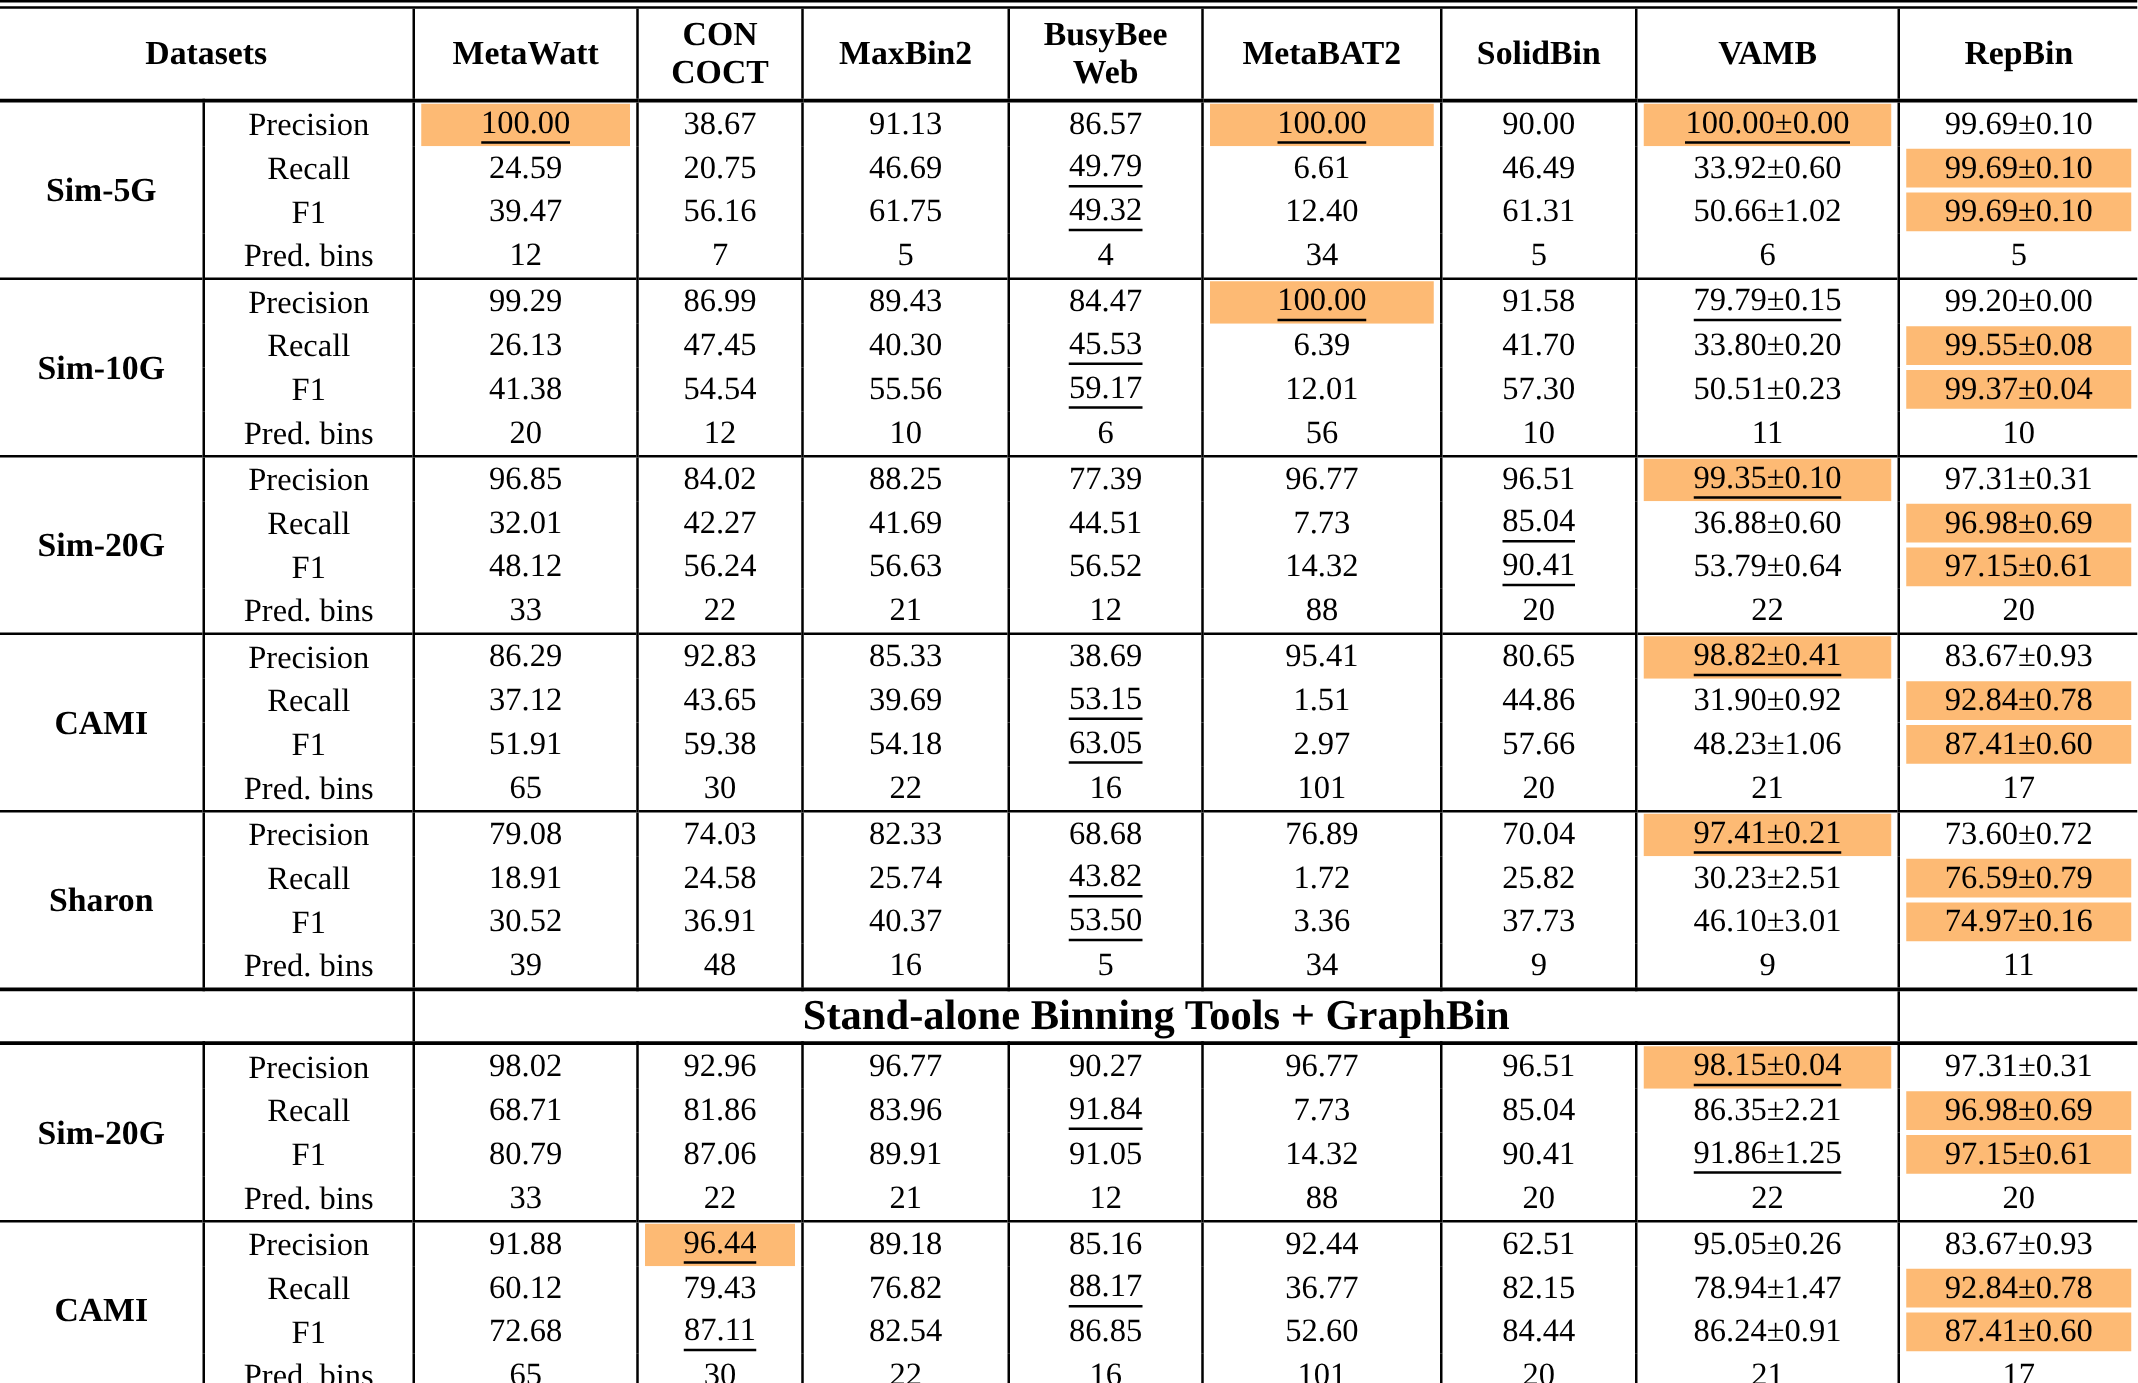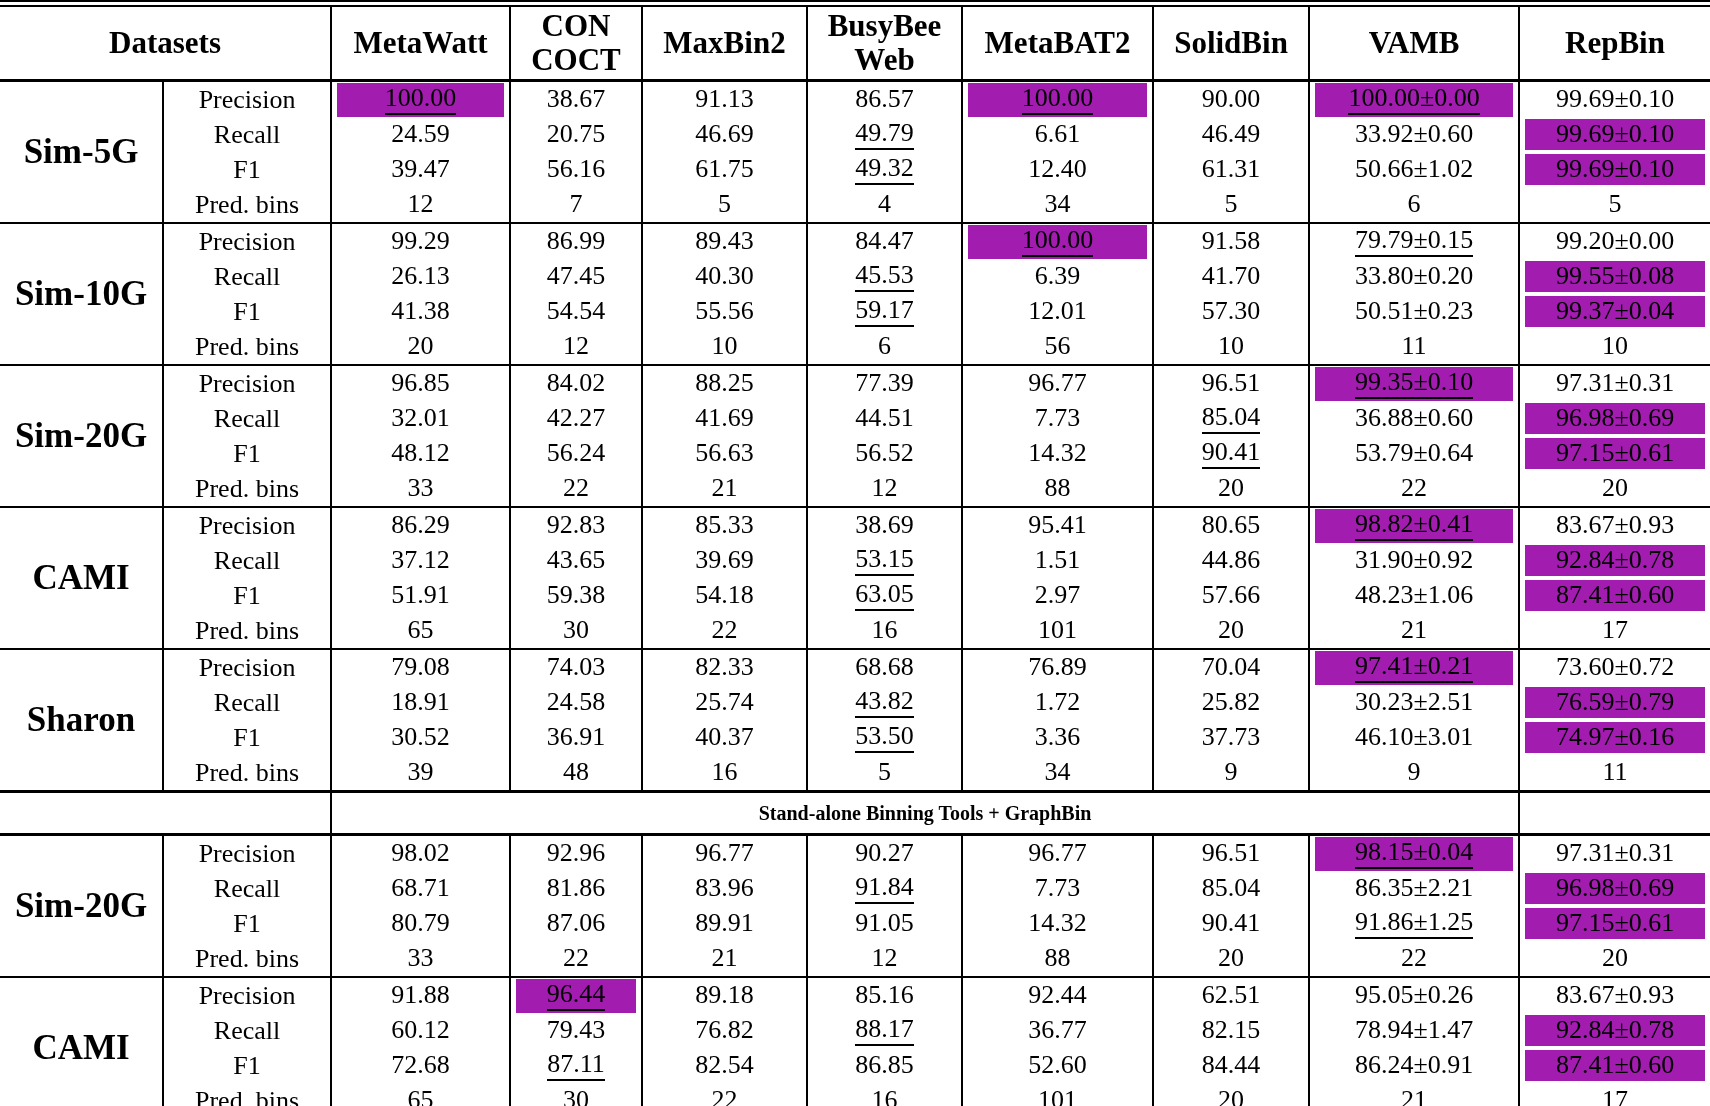--- a/index.html
+++ b/index.html
@@ -21,43 +21,43 @@
     table-layout: fixed;
   }
   th, td {
     padding: 0;
     text-align: center;
     vertical-align: middle;
     overflow: hidden;
   }
   thead th {
     height: 72px;
-    font-size: 31px;
+    font-size: 27px;
     font-weight: bold;
     white-space: pre-line;
     line-height: 1.1;
     border-bottom: 3px solid #000;
     text-align: center;
   }
   tbody td { height: 35px; font-size: 26px; line-height: 1.05; }
   .bl { border-left: 2px solid #000; }
   td.ds {
     font-weight: bold;
-    font-size: 35px;
+    font-size: 27px;
   }
   tr.gstart td { border-top: 2px solid #000; }
   tr.section td {
     border-top: 3px solid #000;
     border-bottom: 3px solid #000;
     height: 40px;
     font-weight: bold;
-    font-size: 20px;
+    font-size: 34px;
   }
   .cb { margin: 0 5px; padding: 1px 0 2px 0; }
-  .cb.h { background: #a21caf; }
+  .cb.h { background: #fdba74; }
   .ul {
     border-bottom: 2px solid #000;
     padding-bottom: 2px;
     display: inline-block;
     line-height: 1.0;
   }
 </style>
 </head>
 <body>
 

